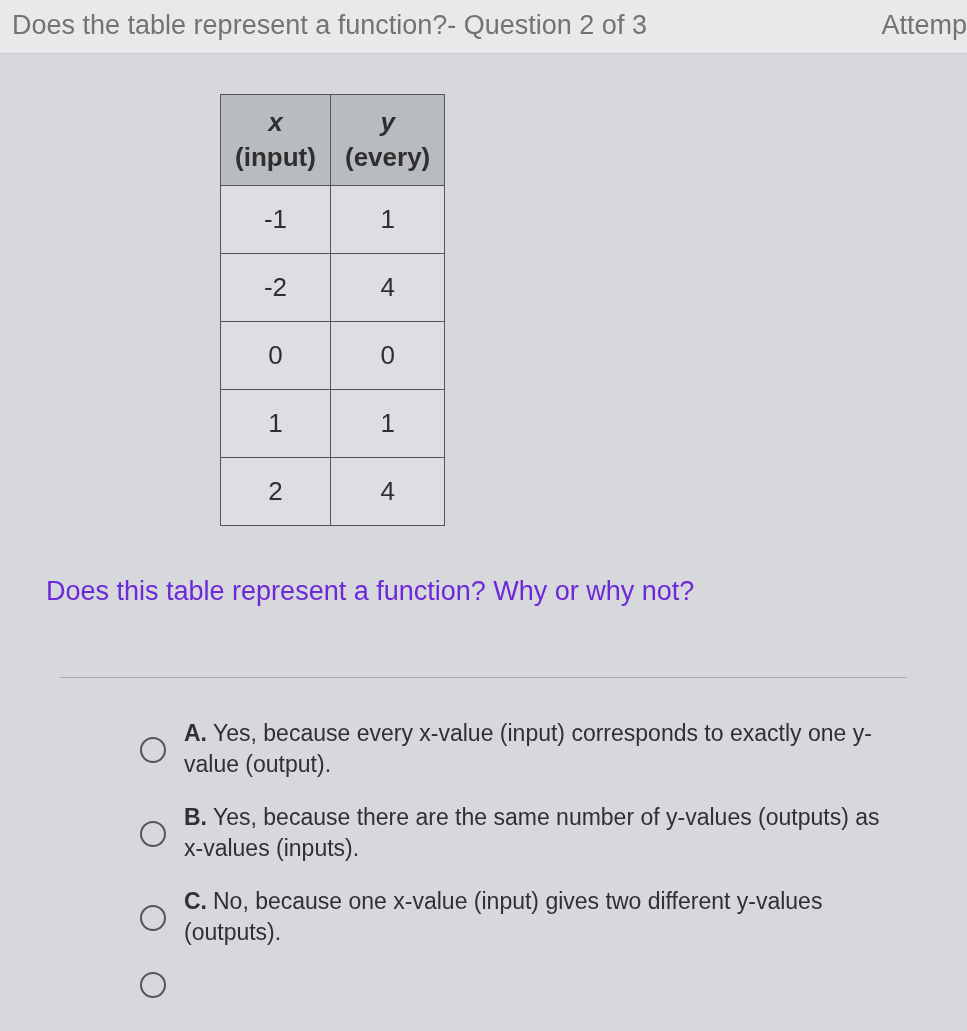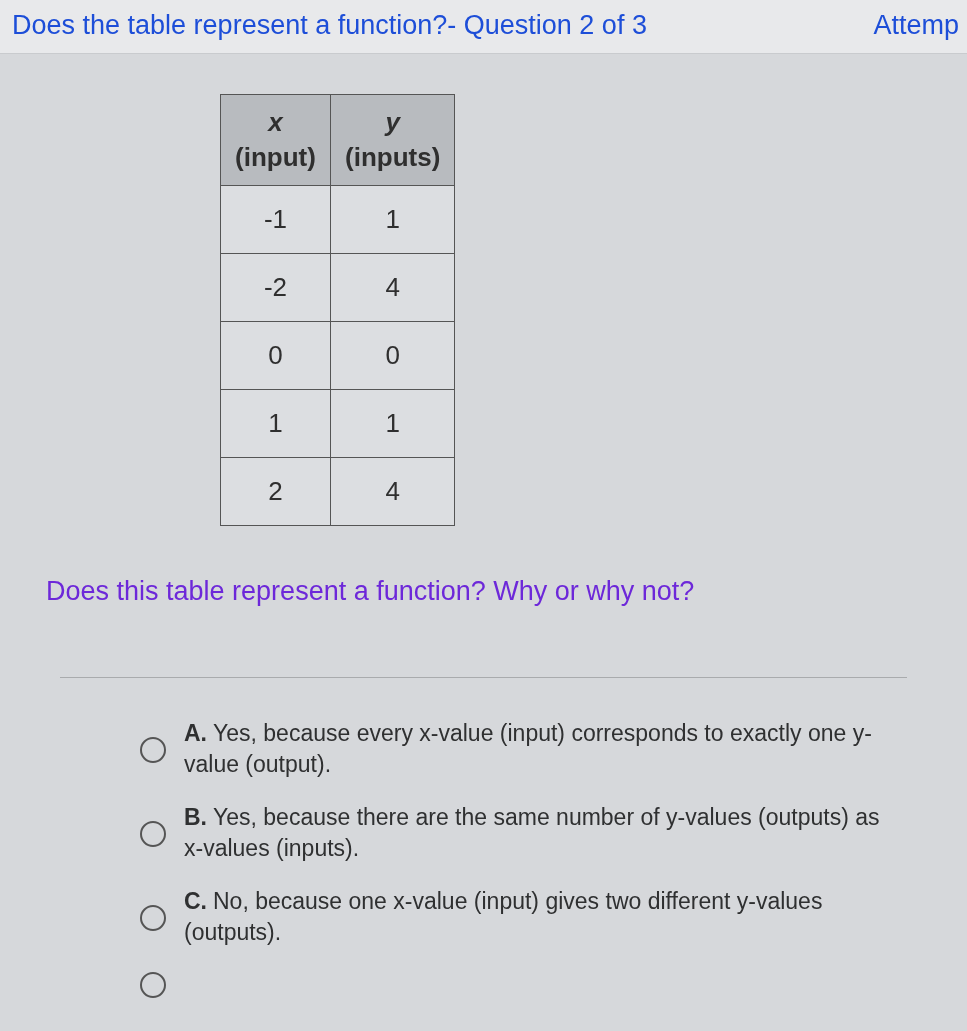--- a/index.html
+++ b/index.html
@@ -10,25 +10,25 @@
     height: 1031px;
     color: #3a3a3a;
     overflow: hidden;
   }
   .header {
     display: flex;
     justify-content: space-between;
     align-items: flex-start;
     padding: 10px 0 12px 12px;
     font-size: 27px;
-    color: #1d4ed8;
+    color: #737373;
     background: #e8e9eb;
     border-bottom: 1px solid #c9cbce;
   }
-  .header-right { padding-right: 8px; }
+  .header-right { padding-right: 0; }
   .content-area { padding: 40px 20px 0 20px; }
   .table-wrapper {
     display: flex;
     justify-content: flex-start;
     padding-left: 200px;
     margin-bottom: 50px;
   }
   table.data-table {
     border-collapse: collapse;
     font-size: 26px;
@@ -102,21 +102,21 @@
   <div class="table-wrapper">
     <table class="data-table">
       <thead>
         <tr>
           <th>
             <span class="var">x</span><br>
             <span class="sub">(input)</span>
           </th>
           <th>
             <span class="var">y</span><br>
-            <span class="sub">(inputs)</span>
+            <span class="sub">(every)</span>
           </th>
         </tr>
       </thead>
       <tbody>
         <tr>
           <td>-1</td>
           <td>1</td>
         </tr>
         <tr>
           <td>-2</td>

